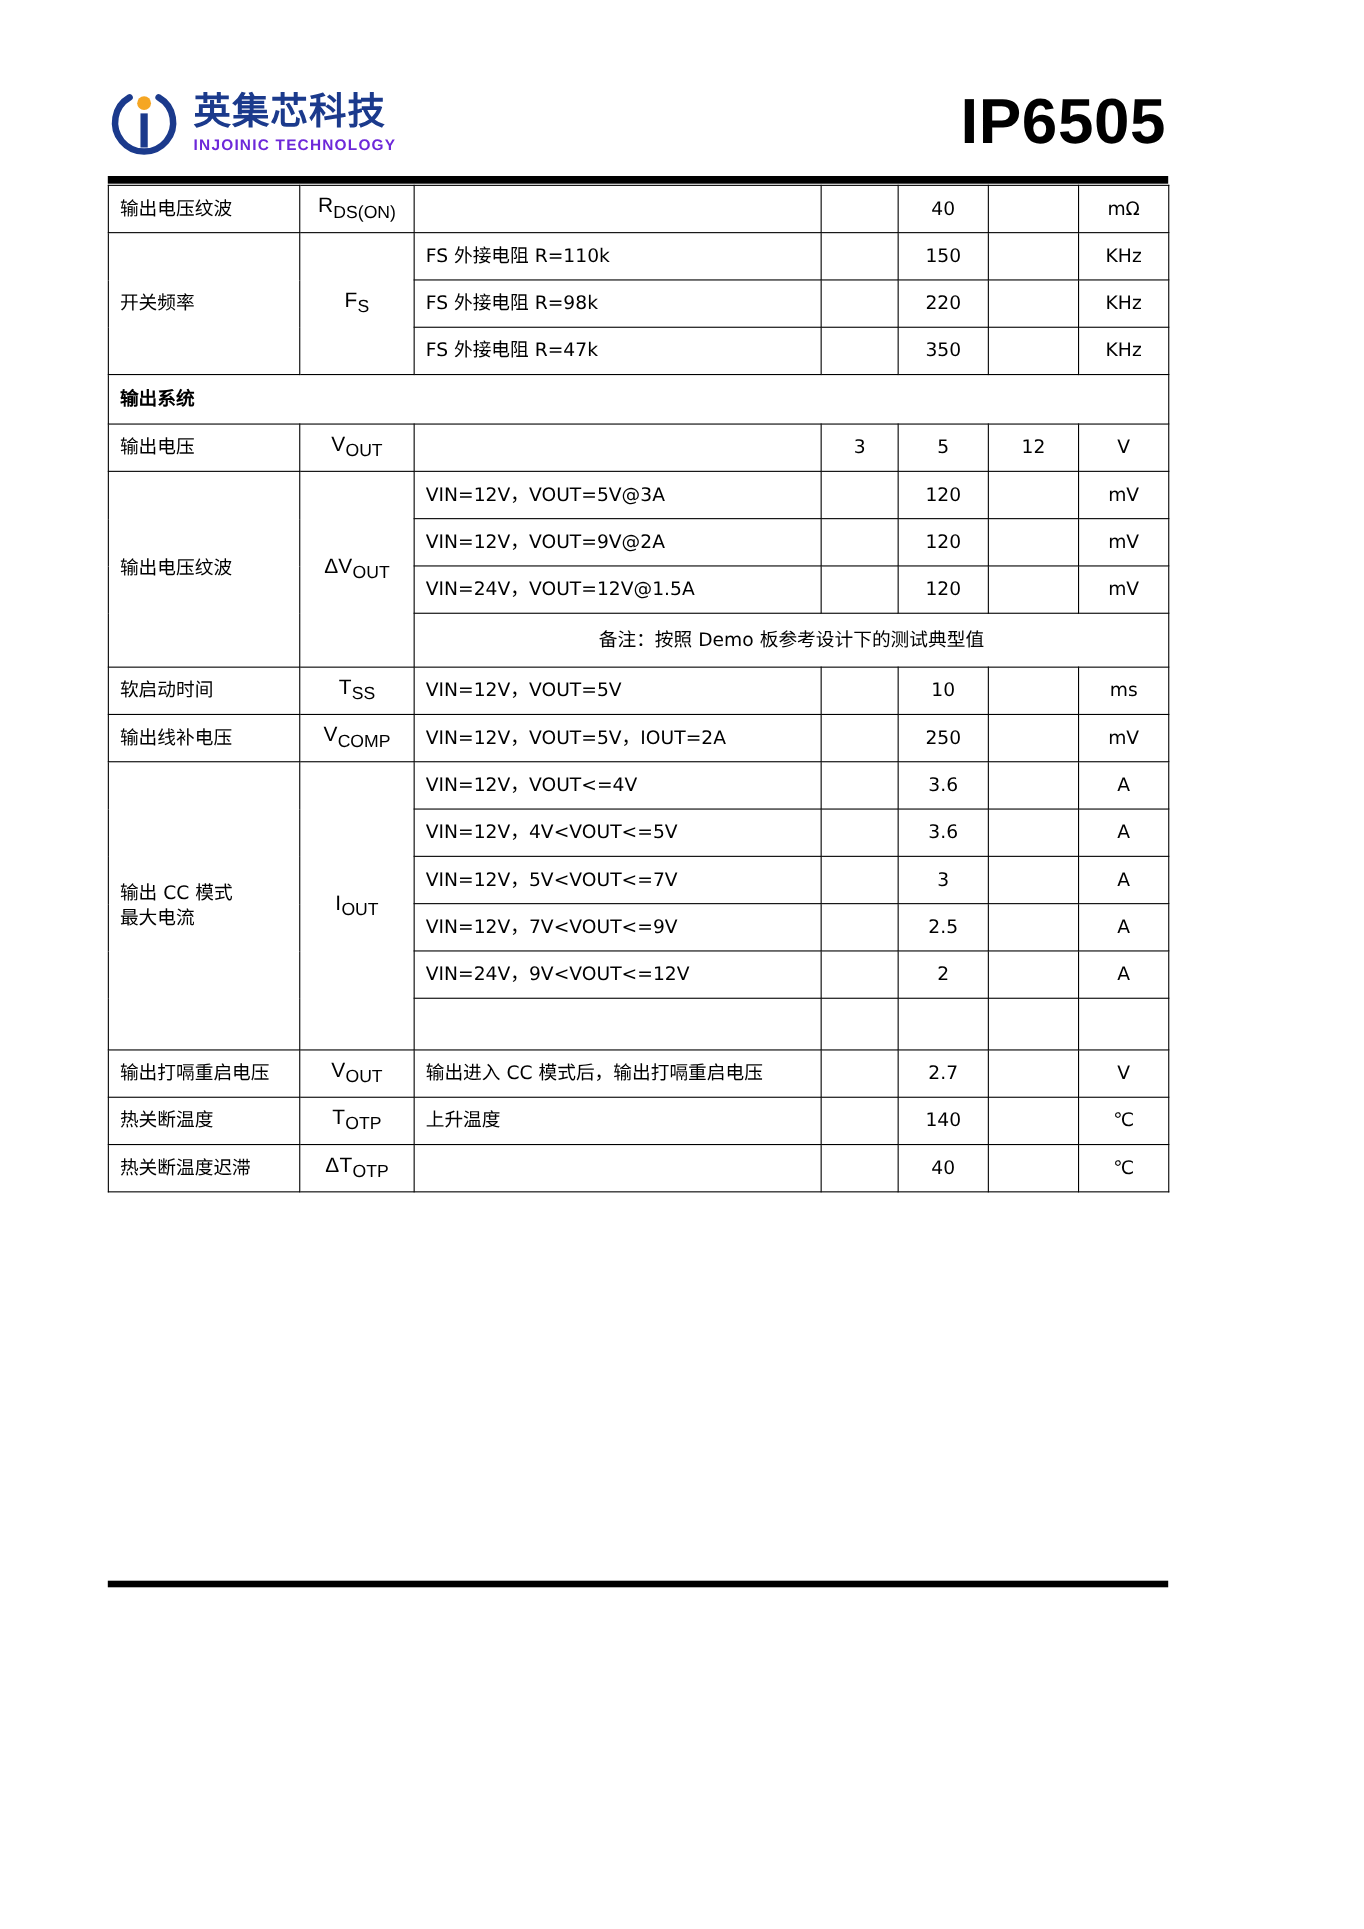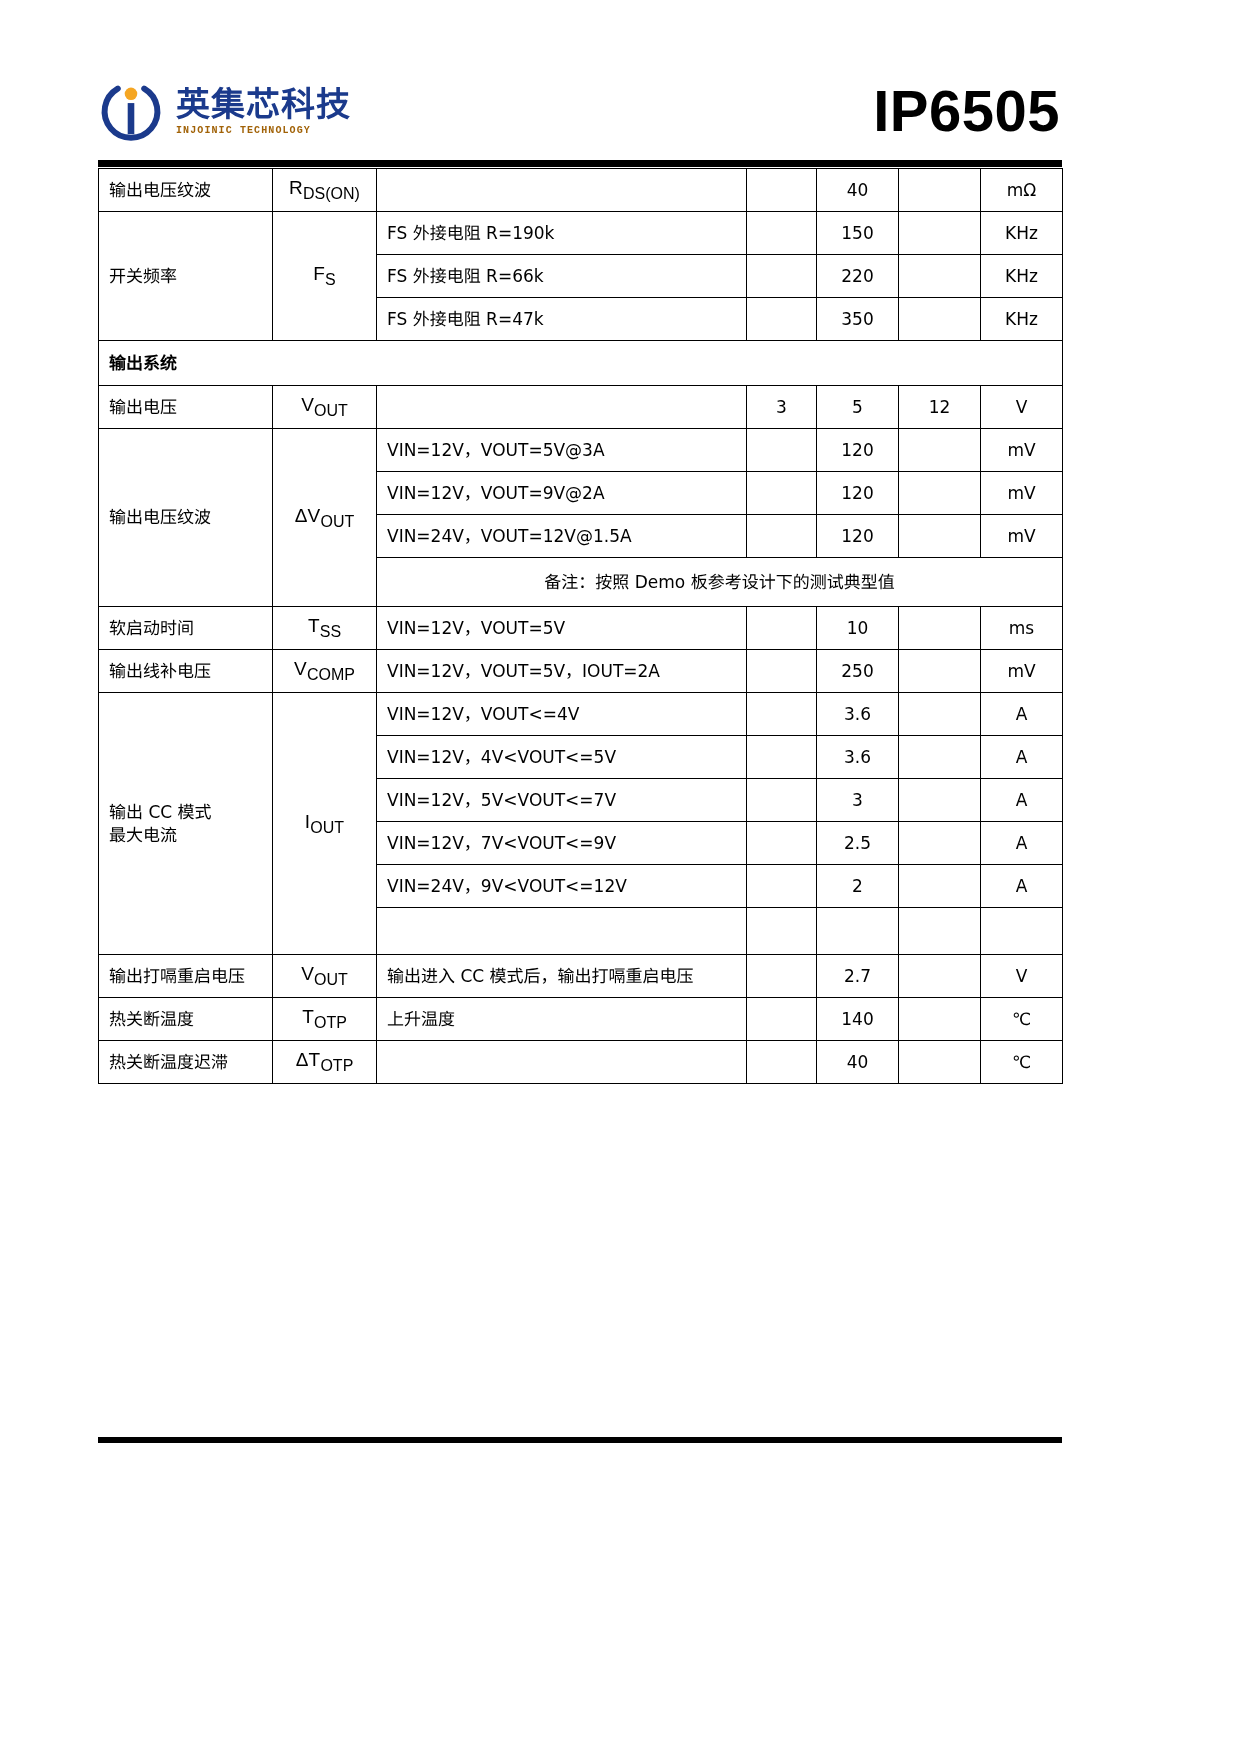--- a/index.html
+++ b/index.html
@@ -50,24 +50,24 @@
     line-height: 1;
   }
   .brand-cn {
     font-family: "DejaVu Sans", "Liberation Sans", sans-serif;
     font-size: 34px;
     font-weight: 700;
     color: #1b3a8c;
     letter-spacing: 1px;
   }
   .brand-en {
-    font-family: Liberation Mono, monospace;
-    font-size: 10px;
-    font-weight: 700;
-    color: #a16207;
+    font-family: Liberation Sans, sans-serif;
+    font-size: 14px;
+    font-weight: 700;
+    color: #6d28d9;
     letter-spacing: 1.1px;
     margin-top: 5px;
   }
   .doc-title {
     font-family: Liberation Sans, sans-serif;
     font-size: 58px;
     font-weight: 700;
     letter-spacing: 0.5px;
     color: #000000;
     line-height: 1;
@@ -205,28 +205,28 @@
           <td class="ctr"><span class="sym"><span>R</span><sub>DS(ON)</sub></span></td>
           <td class="lat"></td>
           <td class="num lat"></td>
           <td class="num lat">40</td>
           <td class="num lat"></td>
           <td class="num lat">mΩ</td>
         </tr>
         <tr class="row-h-base">
           <td rowspan="3">开关频率</td>
           <td class="ctr" rowspan="3"><span class="sym"><span>F</span><sub>S</sub></span></td>
-          <td class="lat">FS 外接电阻  R=190k</td>
+          <td class="lat">FS 外接电阻  R=110k</td>
           <td class="num lat"></td>
           <td class="num lat">150</td>
           <td class="num lat"></td>
           <td class="num lat">KHz</td>
         </tr>
         <tr class="row-h-base">
-          <td class="lat">FS 外接电阻  R=66k</td>
+          <td class="lat">FS 外接电阻  R=98k</td>
           <td class="num lat"></td>
           <td class="num lat">220</td>
           <td class="num lat"></td>
           <td class="num lat">KHz</td>
         </tr>
         <tr class="row-h-base">
           <td class="lat">FS 外接电阻  R=47k</td>
           <td class="num lat"></td>
           <td class="num lat">350</td>
           <td class="num lat"></td>

